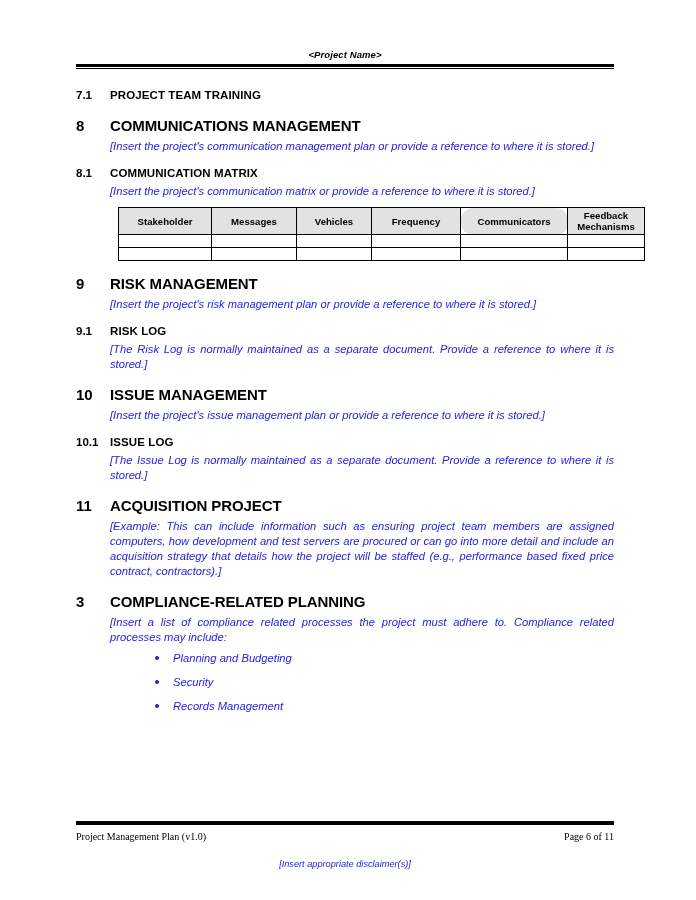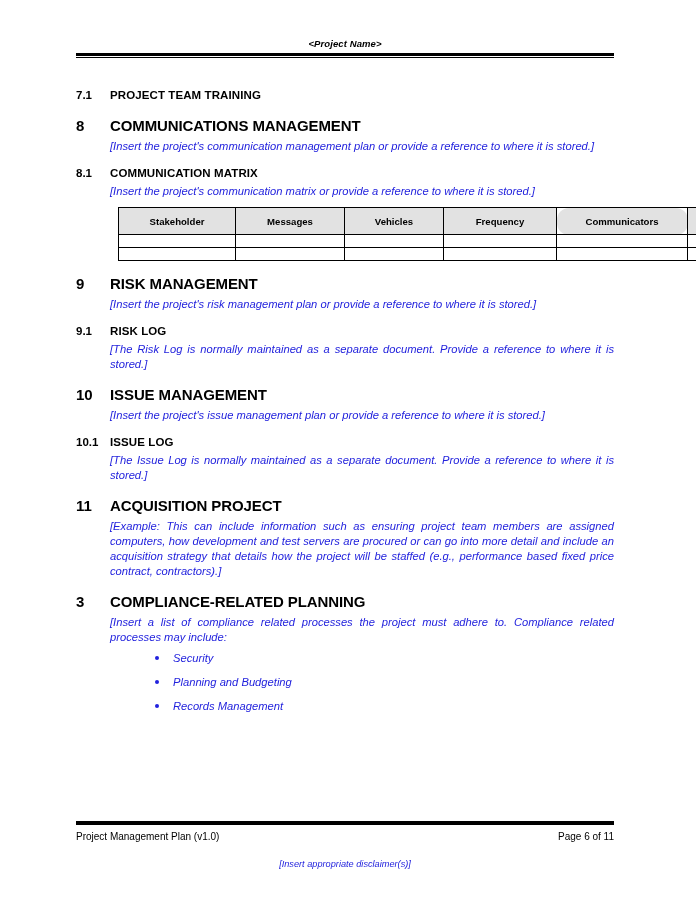--- a/index.html
+++ b/index.html
@@ -19,21 +19,21 @@
     position: relative;
     width: 696px;
     height: 900px;
     box-sizing: border-box;
   }
 
   
   .page-header {
     position: absolute;
     left: 76px;
-    top: 38px;
+    top: 49px;
     width: 538px;
   }
   .header-title {
     text-align: center;
     font-size: 9.5px;
     font-weight: bold;
     font-style: italic;
     letter-spacing: 0.1px;
     line-height: 12px;
   }
@@ -143,21 +143,21 @@
     font-size: 9.6px;
     padding: 0;
   }
   table.matrix th {
     background: #e2e2e2;
     font-weight: bold;
     text-align: center;
     vertical-align: middle;
     height: 24px;
     line-height: 11px;
-    padding: 1px 14px;
+    padding: 1px 2px;
   }
   table.matrix td {
     height: 12px;
     background: #ffffff;
   }
   .col-0 { width: 88px; }
   .col-1 { width: 80px; }
   .col-2 { width: 70px; }
   .col-3 { width: 84px; }
   .col-4 { width: 102px; border-radius: 12px; }
@@ -175,20 +175,21 @@
     border-top: 1px solid #000000;
     border-bottom: 3px solid #000000;
     margin-bottom: 5px;
   }
   .footer-row {
     display: flex;
     justify-content: space-between;
     align-items: baseline;
     font-size: 10px;
     line-height: 13px;
+    font-family: Liberation Serif, serif;
   }
   .footer-disclaimer {
     text-align: center;
     color: #2222dd;
     font-style: italic;
     font-size: 9.2px;
     line-height: 12px;
     margin-top: 15px;
   }
 </style>
@@ -286,25 +287,25 @@
 
     <div class="h1">
       <span class="num">3</span>
       <span class="txt">COMPLIANCE-RELATED PLANNING</span>
     </div>
     <p class="body-text">[Insert a list of compliance related processes the project must adhere to. Compliance related processes may include:</p>
 
     <ul class="bullet-list">
       <li>
         <span class="dot"></span>
-        <span>Security</span>
+        <span>Planning and Budgeting</span>
       </li>
       <li>
         <span class="dot"></span>
-        <span>Planning and Budgeting</span>
+        <span>Security</span>
       </li>
       <li>
         <span class="dot"></span>
         <span>Records Management</span>
       </li>
     </ul>
 
   </div>
 
   <div class="page-footer">

